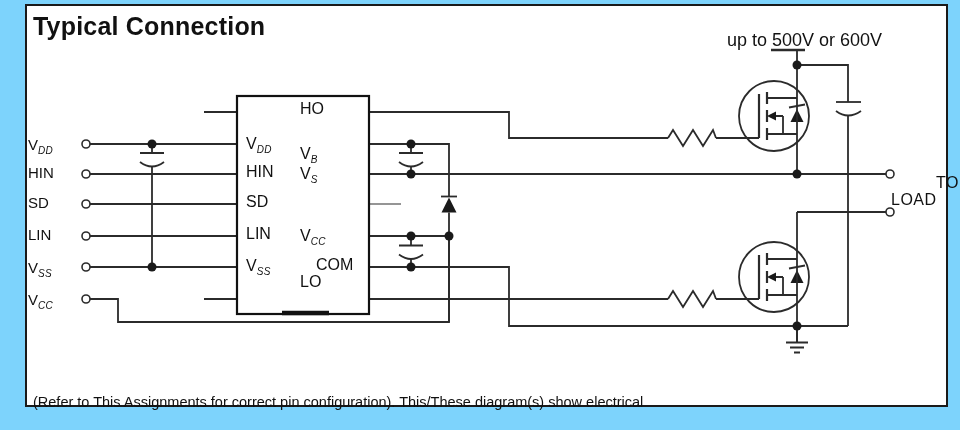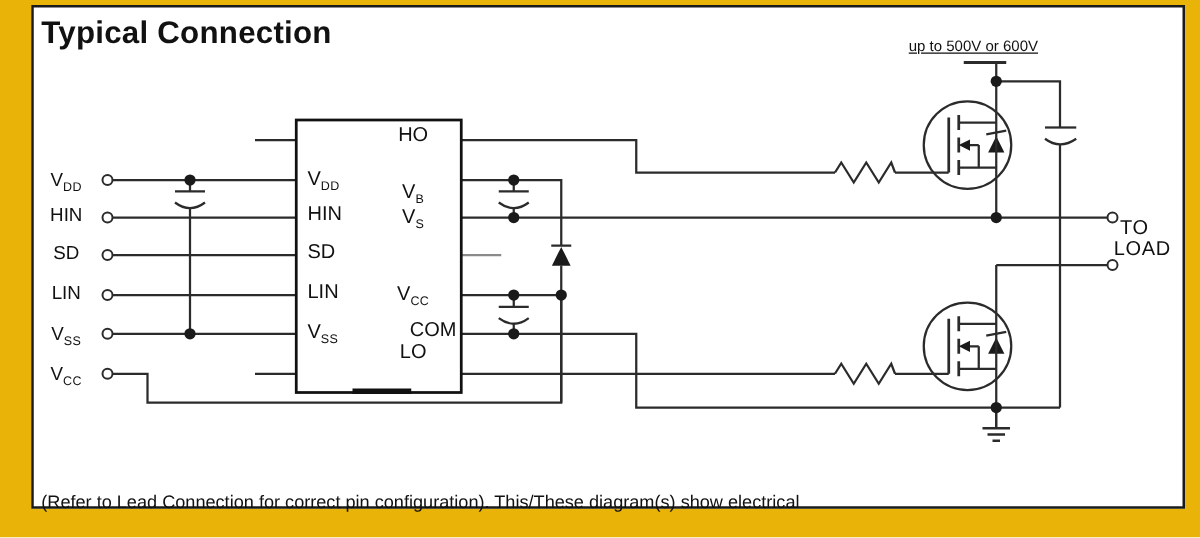--- a/index.html
+++ b/index.html
@@ -1,29 +1,29 @@
 <!DOCTYPE html>
 <html><head>
 <meta charset="utf-8">
 <style>
   html,body{margin:0;padding:0;background:#fff;}
-  #stage{position:relative;width:960px;height:430px;background:#eab308;
+  #stage{position:relative;width:960px;height:430px;background:#7dd3fc;
          font-family:"Liberation Sans",sans-serif;color:#111;overflow:hidden;}
   .frame{position:absolute;left:25px;top:4px;width:919px;height:399px;
          border:2px solid #1a1a1a;background:#fff;}
   .abs{position:absolute;white-space:nowrap;}
   .vcenter{transform:translateY(-55%);}
   .title{font-size:25px;font-weight:bold;letter-spacing:0.2px;}
   .pinlabel{font-size:16px;}
   .termlabel{font-size:15px;}
-  .sub{font-size:10px;vertical-align:-4px;letter-spacing:0.3px;}
-  .hv{font-size:12px;text-decoration:underline;}
+  .sub{font-size:10px;vertical-align:-4px;letter-spacing:0.3px;font-style:italic;}
+  .hv{font-size:18px;}
   .loadtxt{font-size:16px;letter-spacing:0.5px;}
   .note{font-size:14.5px;line-height:20px;white-space:pre;}
-  .r{text-align:center;}
+  .r{text-align:left;}
   svg{position:absolute;left:0;top:0;}
 </style>
 </head>
 <body>
 
 <div id="stage">
   <div class="frame"></div>
 
   <svg width="960" height="430" viewBox="0 0 960 430">
     <g stroke="#2b2b2b" stroke-width="1.8" fill="none">
@@ -160,20 +160,20 @@
   <div class="abs pinlabel vcenter" style="left:246px;top:236px;"><span>LIN</span><span class="sub"></span></div>
   <div class="abs pinlabel vcenter" style="left:246px;top:268px;"><span>V</span><span class="sub">SS</span></div>
 
   <div class="abs pinlabel r vcenter" style="left:300px;top:111px;width:61px;"><span>HO</span><span class="sub"></span></div>
   <div class="abs pinlabel r vcenter" style="left:300px;top:156px;width:61px;"><span>V</span><span class="sub">B</span></div>
   <div class="abs pinlabel r vcenter" style="left:300px;top:176px;width:61px;"><span>V</span><span class="sub">S</span></div>
   <div class="abs pinlabel r vcenter" style="left:300px;top:238px;width:61px;"><span>V</span><span class="sub">CC</span></div>
   <div class="abs pinlabel r vcenter" style="left:316px;top:267px;width:61px;"><span>COM</span><span class="sub"></span></div>
   <div class="abs pinlabel r vcenter" style="left:300px;top:284px;width:61px;"><span>LO</span><span class="sub"></span></div>
 
-  <div class="abs loadtxt vcenter" style="left:896px;top:184px;">TO</div>
+  <div class="abs loadtxt vcenter" style="left:936px;top:184px;">TO</div>
   <div class="abs loadtxt vcenter" style="left:891px;top:201px;">LOAD</div>
 
   <div class="abs note" style="left:33px;top:352px;">
-    <div>(Refer to Lead Connection for correct pin configuration). This/These diagram(s) show electrical</div>
+    <div>(Refer to This Assignments for correct pin configuration). This/These diagram(s) show electrical</div>
     
   </div>
 </div>
 
 </body></html>

